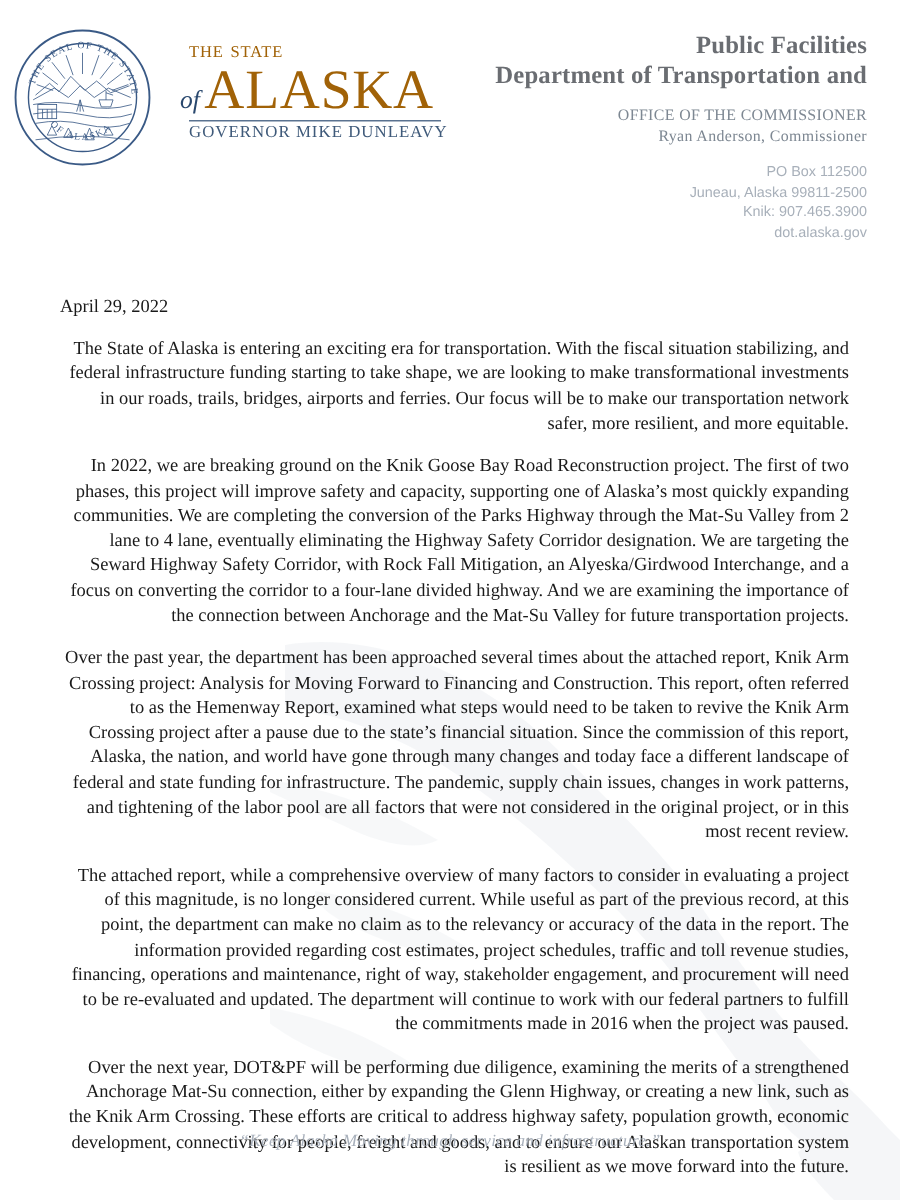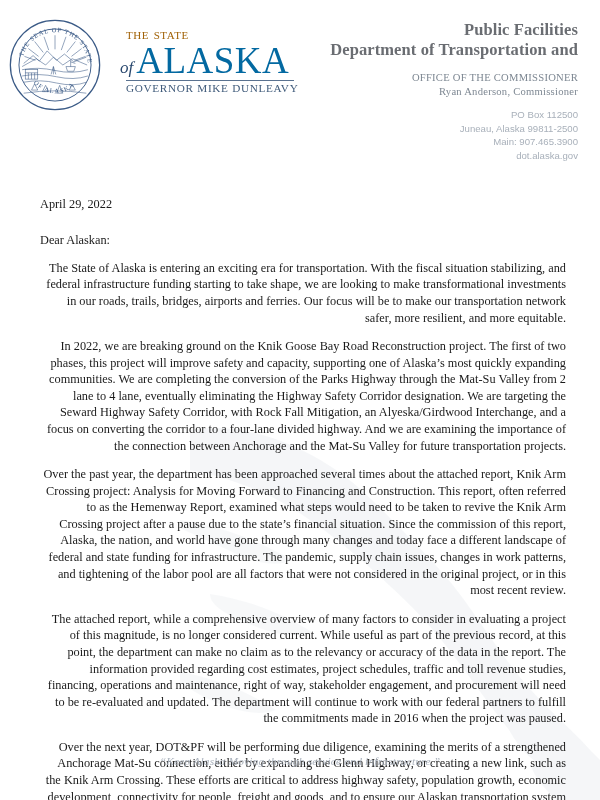--- a/index.html
+++ b/index.html
@@ -80,21 +80,21 @@
     margin-left: 12px;
   }
   .wm-of {
     font-style: italic;
     color: #29486e;
     font-size: 17px;
     margin-right: 3px;
     line-height: 1;
   }
   .wm-alaska {
-    color: #0369a1;
+    color: #a16207;
     font-size: 37px;
     letter-spacing: 0.5px;
     line-height: 0.95;
   }
   .wm-rule {
     border-bottom: 1px solid #5a7290;
     margin: 2px 0 1px 18px;
     width: 168px;
   }
   .wm-gov {
@@ -279,29 +279,28 @@
         <div>Public Facilities</div>
         <div>Department of Transportation and</div>
       </div>
       <div class="dept-office">
         <span>OFFICE OF THE COMMISSIONER</span>
         <span class="cm">Ryan Anderson, Commissioner</span>
       </div>
       <div class="dept-addr">
         <div>PO Box 112500</div>
         <div>Juneau, Alaska 99811-2500</div>
-        <div>Main: 907.465.3900</div>
+        <div>Knik: 907.465.3900</div>
         <div>dot.alaska.gov</div>
       </div>
     </div>
   </div>
 
   <div class="letter">
     <div class="date">April 29, 2022</div>
-    <div class="salutation">Dear Alaskan:</div>
 
     <p class="para">The State of Alaska is entering an exciting era for transportation. With the fiscal situation stabilizing, and federal infrastructure funding starting to take shape, we are looking to make transformational investments in our roads, trails, bridges, airports and ferries. Our focus will be to make our transportation network safer, more resilient, and more equitable.</p>
     <p class="para">In 2022, we are breaking ground on the Knik Goose Bay Road Reconstruction project. The first of two phases, this project will improve safety and capacity, supporting one of Alaska’s most quickly expanding communities. We are completing the conversion of the Parks Highway through the Mat-Su Valley from 2 lane to 4 lane, eventually eliminating the Highway Safety Corridor designation. We are targeting the Seward Highway Safety Corridor, with Rock Fall Mitigation, an Alyeska/Girdwood Interchange, and a focus on converting the corridor to a four-lane divided highway. And we are examining the importance of the connection between Anchorage and the Mat-Su Valley for future transportation projects.</p>
     <p class="para">Over the past year, the department has been approached several times about the attached report, Knik Arm Crossing project: Analysis for Moving Forward to Financing and Construction. This report, often referred to as the Hemenway Report, examined what steps would need to be taken to revive the Knik Arm Crossing project after a pause due to the state’s financial situation. Since the commission of this report, Alaska, the nation, and world have gone through many changes and today face a different landscape of federal and state funding for infrastructure. The pandemic, supply chain issues, changes in work patterns, and tightening of the labor pool are all factors that were not considered in the original project, or in this most recent review.</p>
     <p class="para">The attached report, while a comprehensive overview of many factors to consider in evaluating a project of this magnitude, is no longer considered current. While useful as part of the previous record, at this point, the department can make no claim as to the relevancy or accuracy of the data in the report. The information provided regarding cost estimates, project schedules, traffic and toll revenue studies, financing, operations and maintenance, right of way, stakeholder engagement, and procurement will need to be re-evaluated and updated. The department will continue to work with our federal partners to fulfill the commitments made in 2016 when the project was paused.</p>
     <p class="para">Over the next year, DOT&amp;PF will be performing due diligence, examining the merits of a strengthened Anchorage Mat-Su connection, either by expanding the Glenn Highway, or creating a new link, such as the Knik Arm Crossing. These efforts are critical to address highway safety, population growth, economic development, connectivity for people, freight and goods, and to ensure our Alaskan transportation system is resilient as we move forward into the future.</p>
 
   </div>
 
   <div class="footer">“Keep Alaska Moving through service and infrastructure.”</div>

